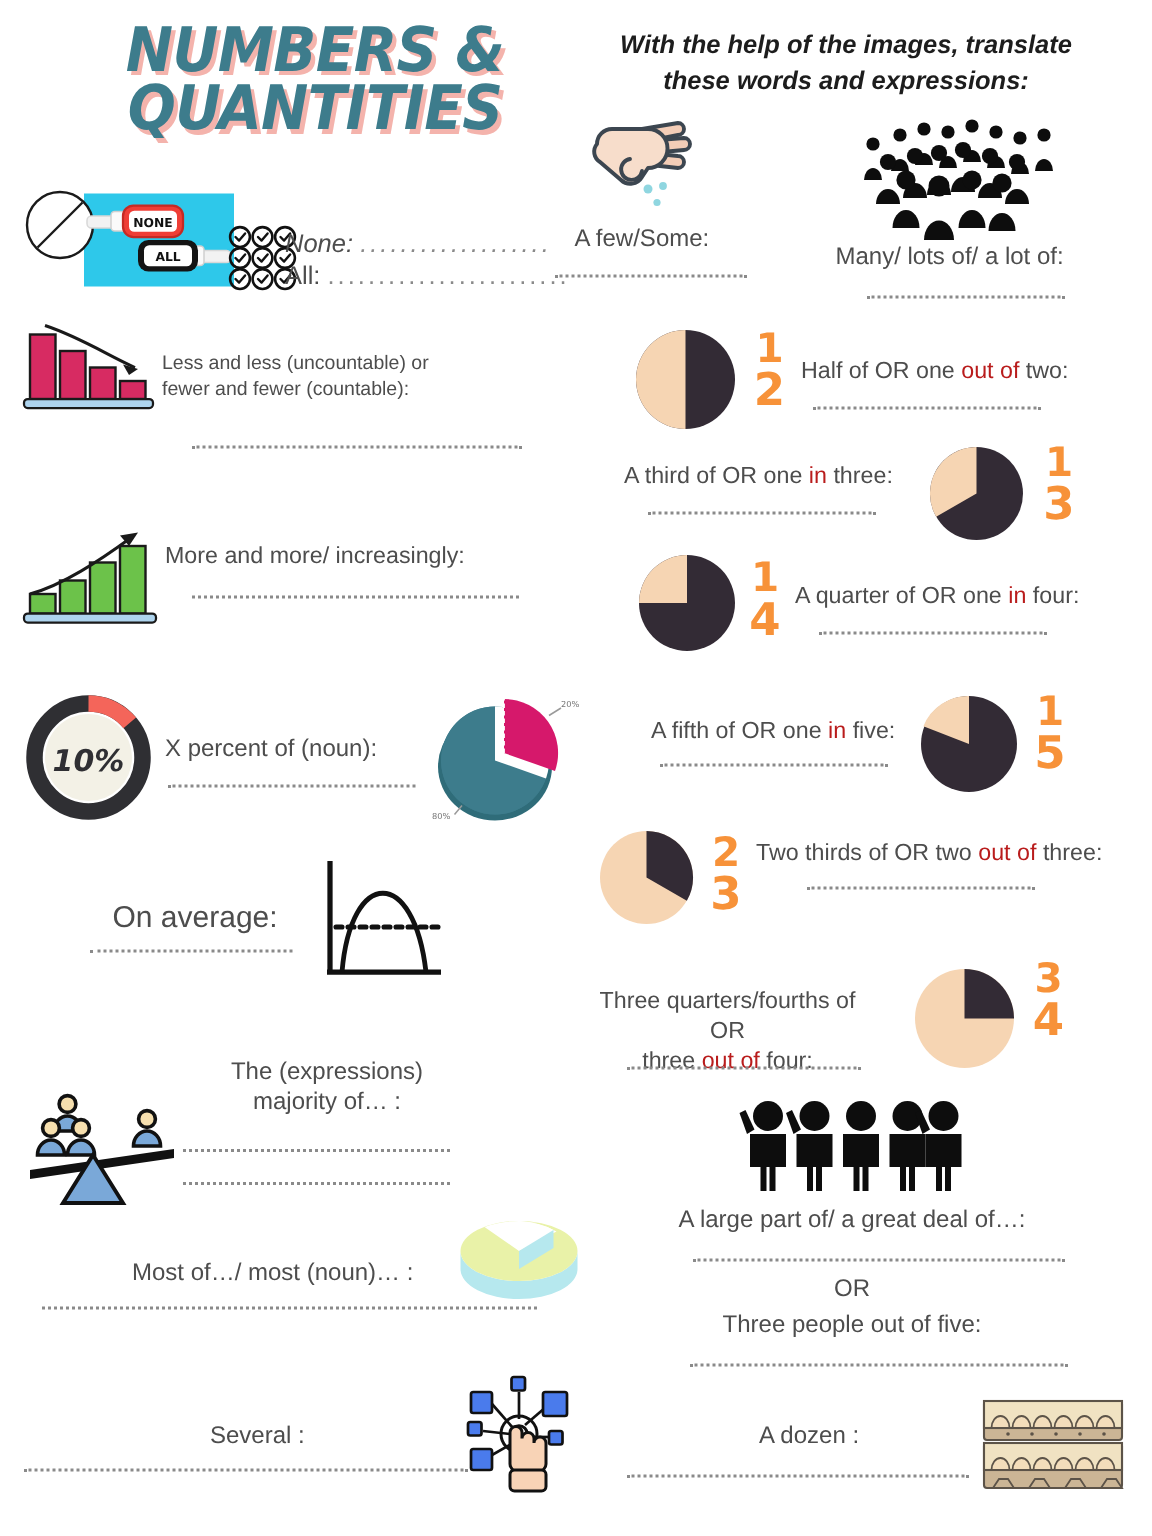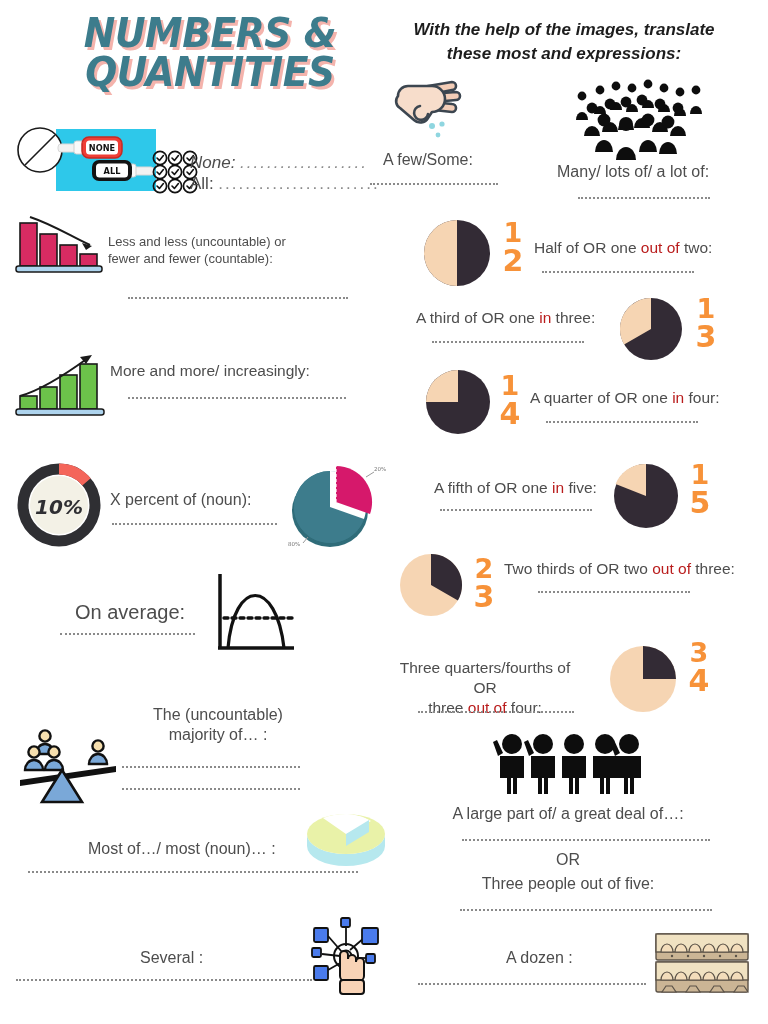--- a/index.html
+++ b/index.html
@@ -41,21 +41,21 @@
 
 <div class="page">
 
   <div class="abs title" style="left:60px;top:14px;width:300px;">
     <div>NUMBERS &amp;</div>
     <div>QUANTITIES</div>
   </div>
 
   <div class="abs center" style="left:384px;top:18px;width:360px;font-size:17px;font-weight:bold;font-style:italic;color:#1d1d1d;line-height:1.42;text-align:center;">
     <div>With the help of the images, translate</div>
-    <div>these most and expressions:</div>
+    <div>these words and expressions:</div>
   </div>
 
   <div class="abs" style="left:14px;top:126px;">
     <svg width="150" height="72" viewBox="0 0 150 72">
 
       <rect x="42" y="3" width="100" height="62" fill="#2ec8ea"></rect>
 
       <circle cx="26" cy="24" r="22" fill="#ffffff" stroke="#1a1a1a" stroke-width="1.6"></circle>
       <line x1="11" y1="39" x2="41" y2="9" stroke="#1a1a1a" stroke-width="1.6"></line>
 
@@ -201,21 +201,21 @@
         <path d="M29,44 a9,10 0 0,1 18,0 z" fill="#7aa8d8"></path>
 
         <circle cx="82" cy="20" r="5.6" fill="#f6dfae"></circle>
         <path d="M73,38 a9,10 0 0,1 18,0 z" fill="#7aa8d8"></path>
       </g>
       <polygon points="4,54 100,40 100,46 4,60" fill="#111"></polygon>
       <polygon points="46,44 66,76 26,76" fill="#7aa8d8" stroke="#111" stroke-width="2.6"></polygon>
     </svg>
   </div>
   <div class="abs txt center" style="left:118px;top:705px;width:200px;font-size:16px;">
-    <div>The (uncountable)</div>
+    <div>The (expressions)</div>
     <div>majority of… :</div>
   </div>
   <div class="abs dots" style="left:122px;top:765px;width:178px;"></div>
   <div class="abs dots" style="left:122px;top:787px;width:178px;"></div>
 
   <div class="abs" style="left:303px;top:812px;">
     <svg width="86" height="56" viewBox="0 0 86 56">
       <path d="M4,22 a39,20 0 0,0 78,0 l0,12 a39,20 0 0,1 -78,0 z" fill="#b6e8ee"></path>
       <ellipse cx="43" cy="22" rx="39" ry="20" fill="#e9f2a8"></ellipse>
       <path d="M43,22 L43,2 A39,20 0 0,0 20,6 Z" fill="#ffffff"></path>

